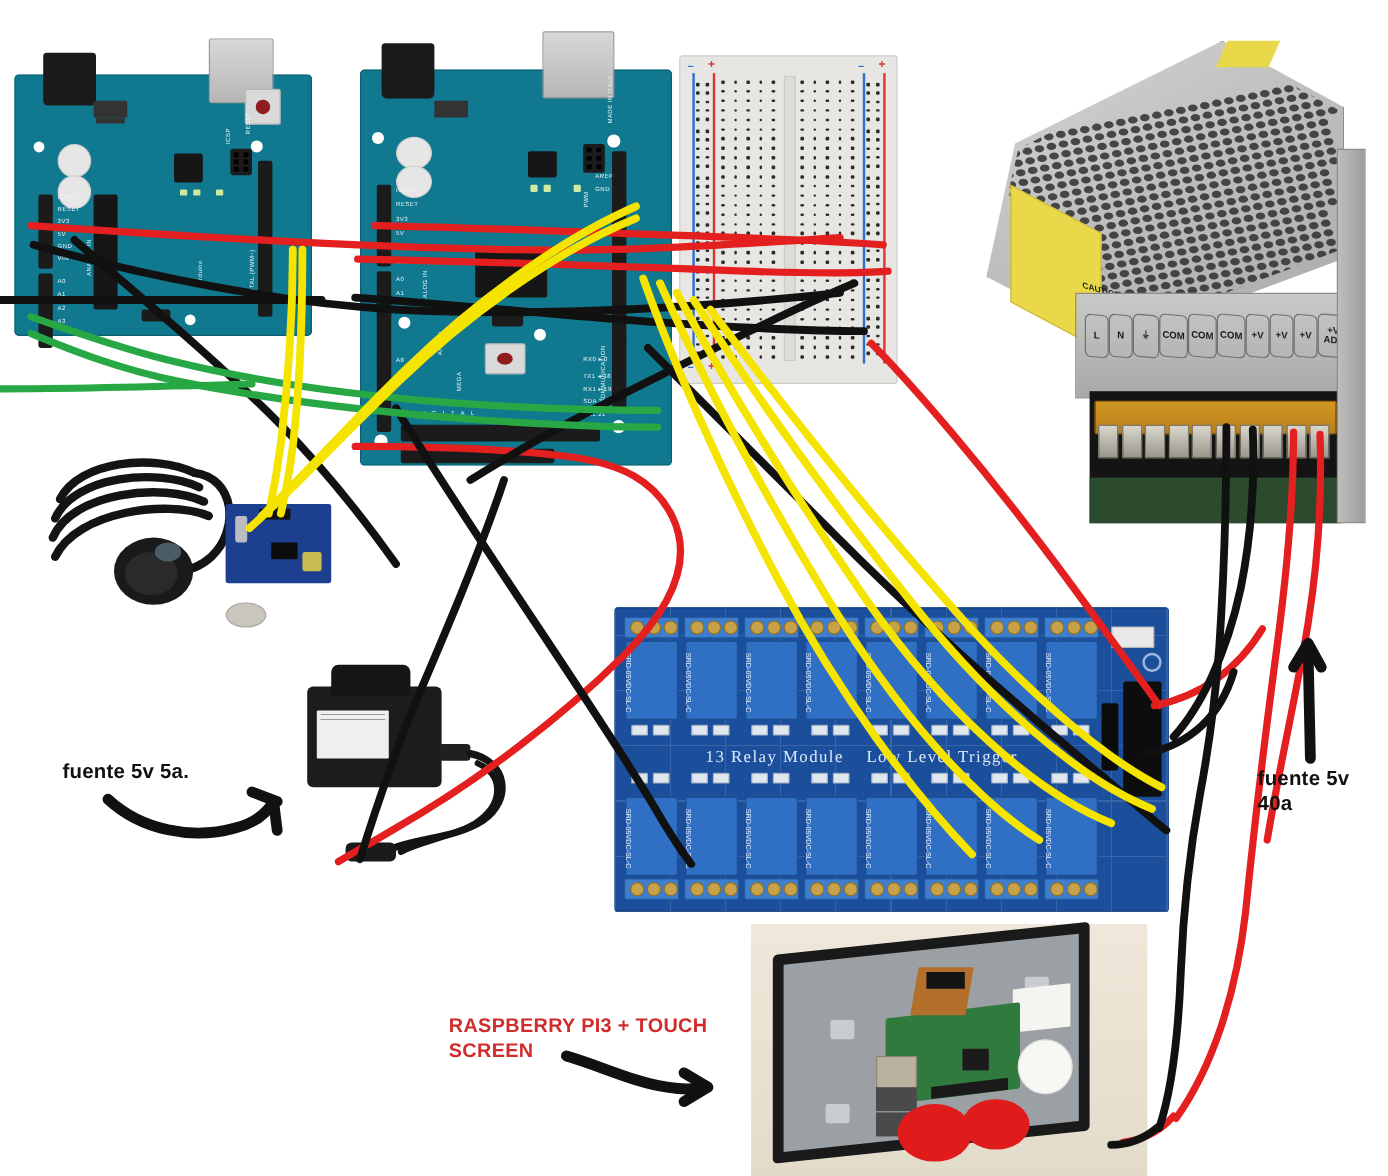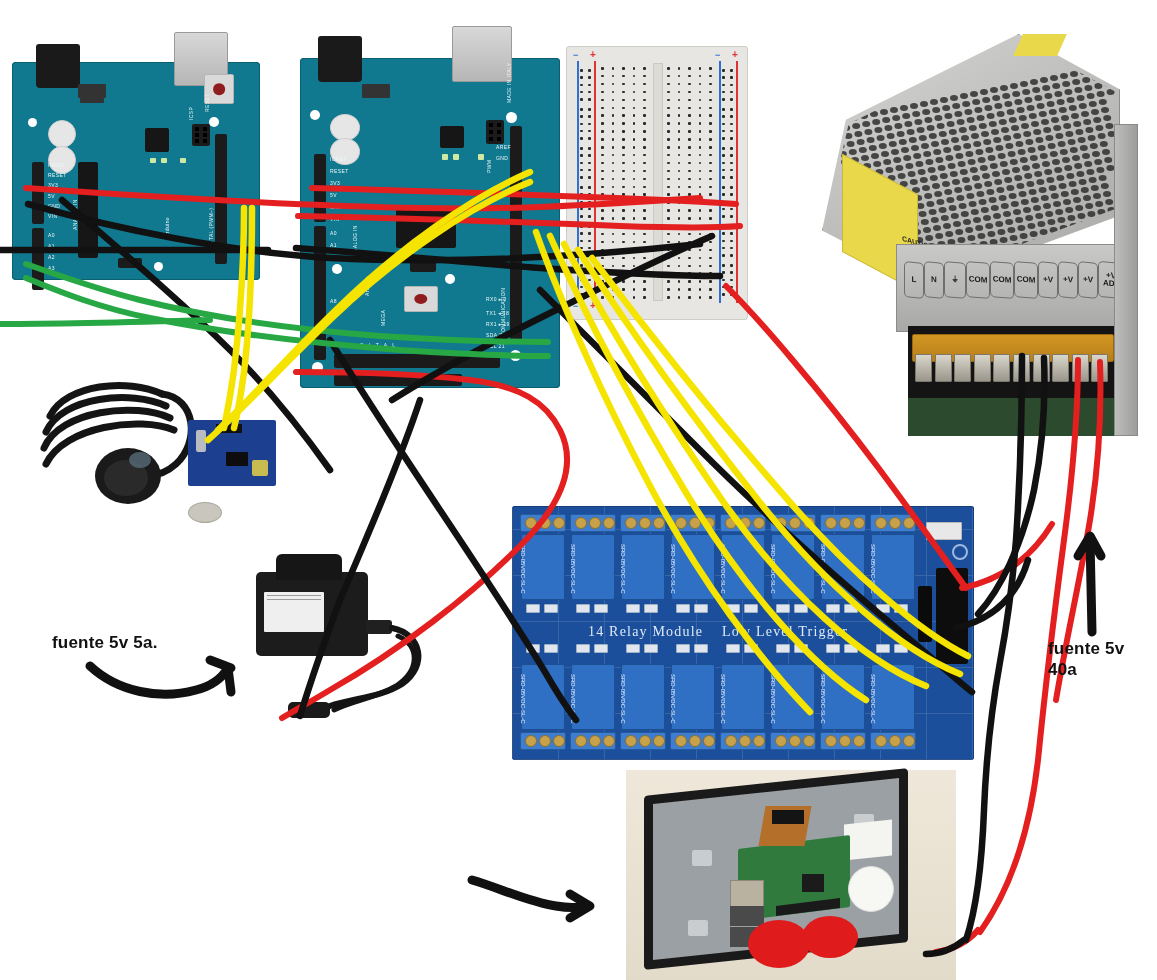--- a/index.html
+++ b/index.html
@@ -1416,21 +1416,21 @@
         <div class="abs" style="left: 326px; top: 0px; width: 12px; height: 7px; background: rgb(223, 230, 238); border: 1px solid rgb(159, 176, 198); border-radius: 1px;"></div>
         <div class="abs term" style="left: 352px; top: 88px; width: 44px; height: 16px;"></div>
         <div class="abs screw" style="left: 357px; top: 91px; width: 10px; height: 10px;"></div>
         <div class="abs screw" style="left: 371px; top: 91px; width: 10px; height: 10px;"></div>
         <div class="abs screw" style="left: 385px; top: 91px; width: 10px; height: 10px;"></div>
         <div class="abs relay" style="left: 353px; top: 20px; width: 42px; height: 64px;"></div>
         <div class="abs" style="left: 358px; top: 30px; width: 62px; color: rgb(232, 240, 251); font-size: 6px; transform: rotate(90deg); transform-origin: 0px 0px; white-space: nowrap; font-family: &quot;Liberation Sans&quot;, sans-serif;">SRD-05VDC-SL-C</div>
         <div class="abs" style="left: 358px; top: 0px; width: 12px; height: 7px; background: rgb(223, 230, 238); border: 1px solid rgb(159, 176, 198); border-radius: 1px;"></div>
         <div class="abs" style="left: 376px; top: 0px; width: 12px; height: 7px; background: rgb(223, 230, 238); border: 1px solid rgb(159, 176, 198); border-radius: 1px;"></div>
       </div>
-    <div class="relay-text" style="left:76px;top:118px;font-size:14px;letter-spacing:1.2px;">14 Relay Module</div>
+    <div class="relay-text" style="left:76px;top:118px;font-size:14px;letter-spacing:1.2px;">13 Relay Module</div>
     <div class="relay-text" style="left:210px;top:118px;font-size:14px;letter-spacing:1.2px;">Low Level Trigger</div>
     <div class="abs" style="left:406px;top:80px;width:14px;height:56px;background:#0b0b0b;border-radius:2px;"></div>
     <div class="abs" style="left:424px;top:62px;width:32px;height:96px;background:#0d0d0d;border-radius:2px;"></div>
     <div class="abs" style="left:414px;top:16px;width:34px;height:16px;background:#e8e8e8;border:1px solid #b9b9b9;border-radius:1px;"></div>
     <div class="abs" style="left:440px;top:38px;width:12px;height:12px;border:2px solid #9fb9dd;border-radius:50%;"></div>
   </div>
 
   <div class="abs rpi-photo" style="left:626px;top:770px;width:330px;height:210px;">
     <div class="abs" style="left:0;top:0;width:330px;height:210px;background:linear-gradient(#efe8da,#e3dbca);"></div>
     <div class="abs screen" style="left:18px;top:12px;width:246px;height:156px;transform:skewY(-6deg);"></div>
@@ -1542,14 +1542,16 @@
       <path d="M472 880 C 500 888, 528 902, 556 906 C 568 908, 578 908, 586 906"></path>
       <path d="M570 894 L 590 906 L 570 918"></path>
     </g>
   </svg>
 
   <div class="lbl lbl-black" style="left:52px;top:632px;">fuente 5v 5a.</div>
 
   <div class="lbl lbl-black" style="left:1048px;top:638px;">fuente 5v
 40a</div>
 
+  <div class="lbl lbl-red" style="left:374px;top:845px;width:230px;">RASPBERRY PI3 + TOUCH
+SCREEN</div>
 
 </div>
 
 </body></html>

